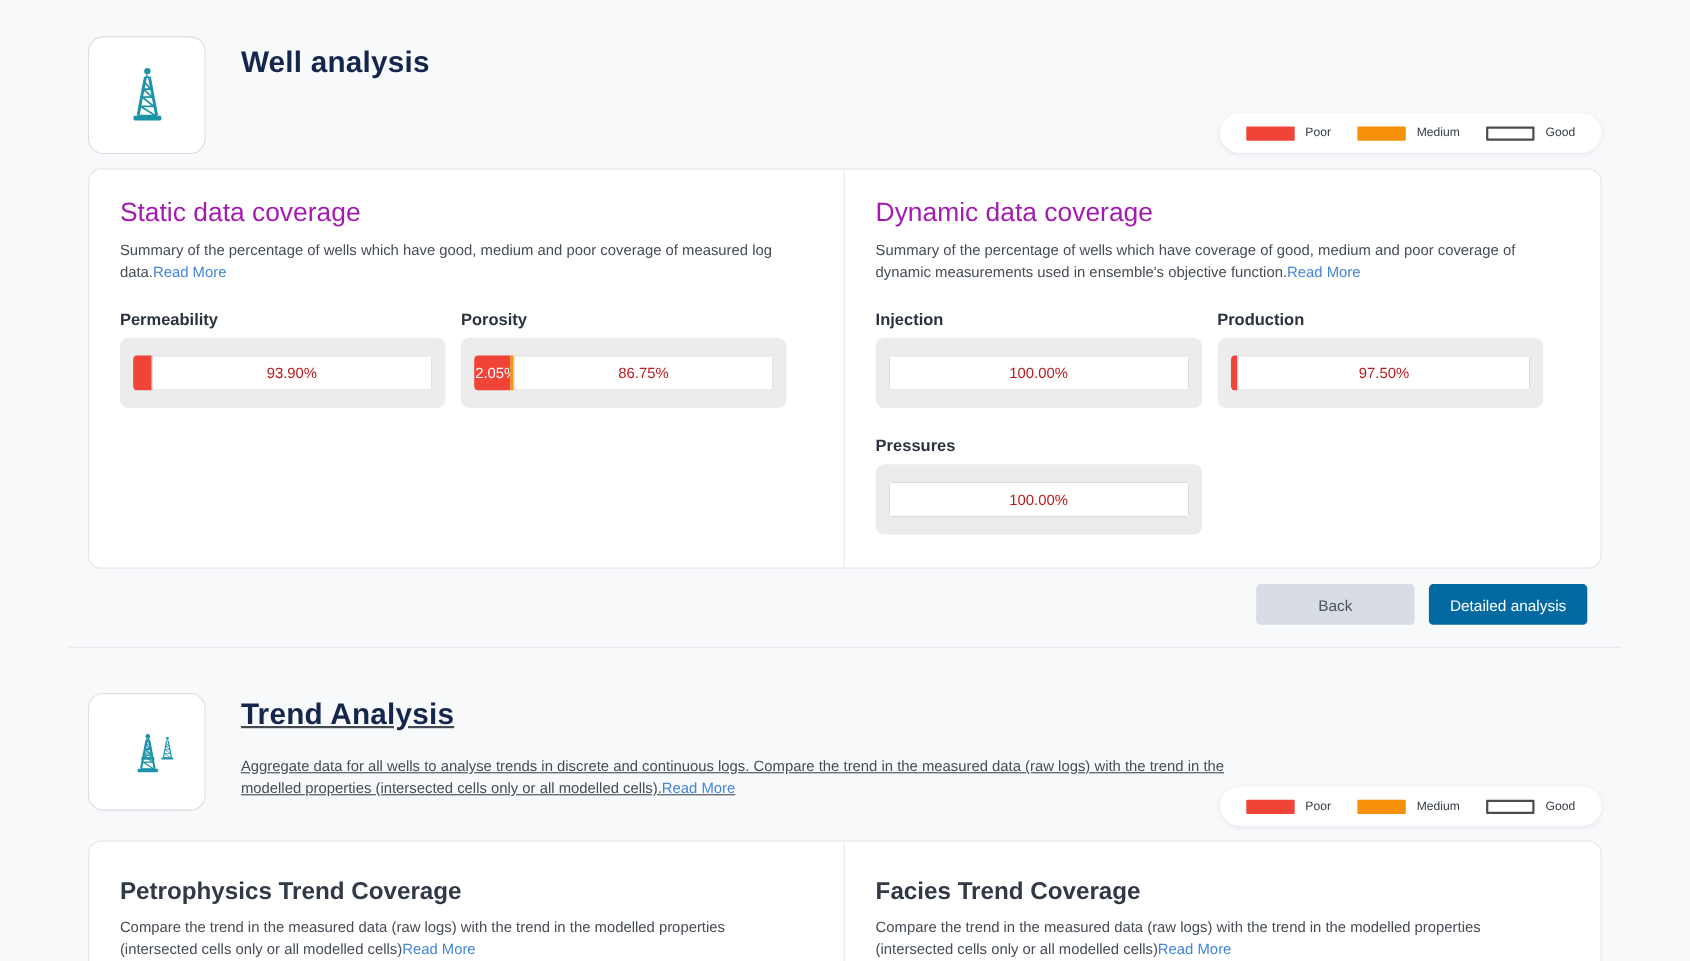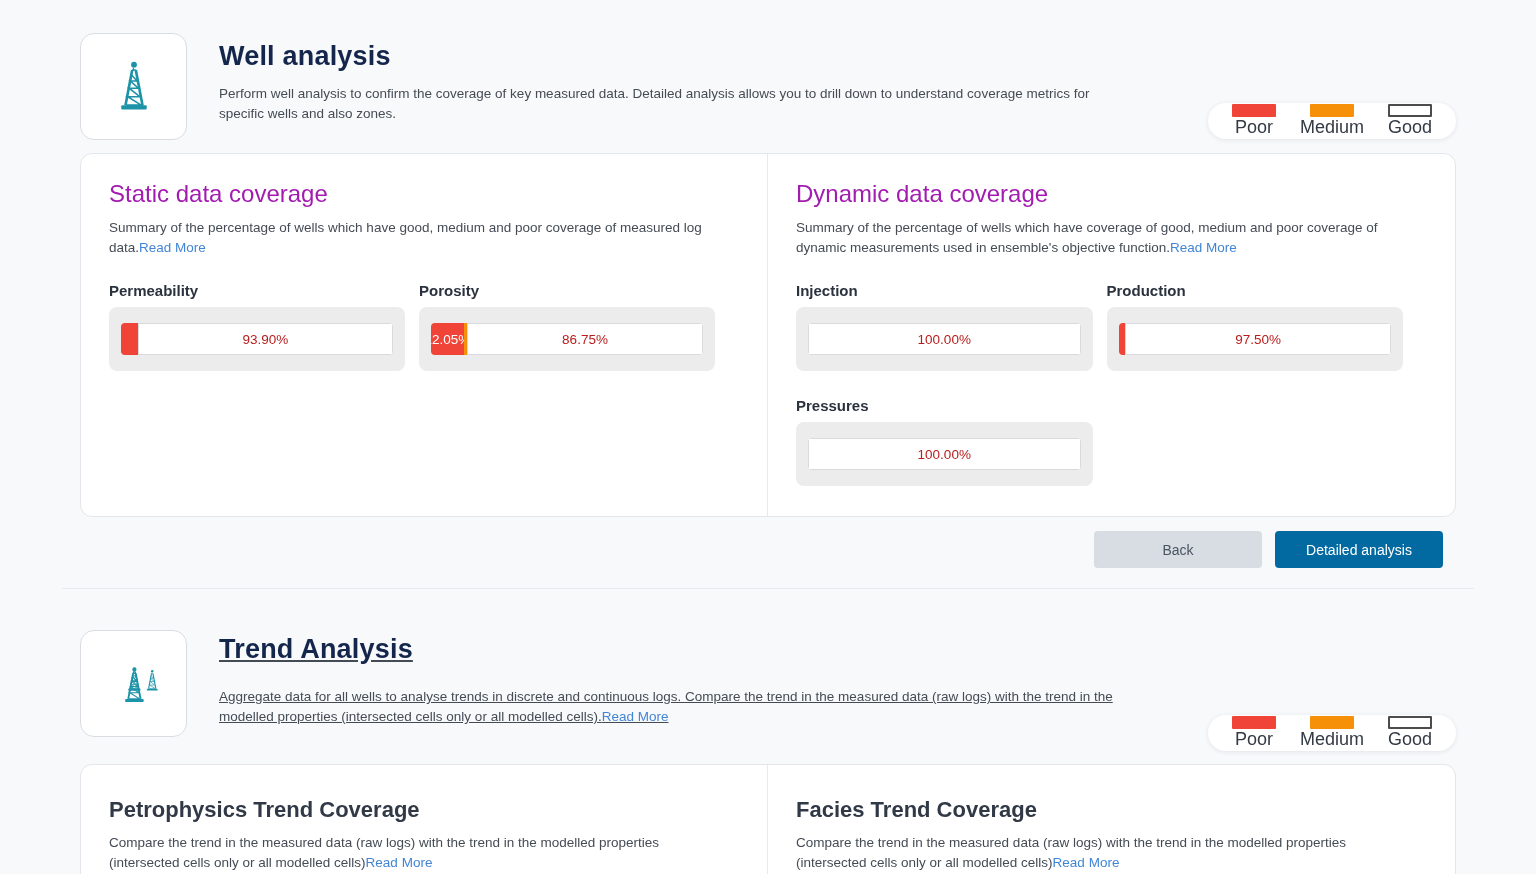--- a/index.html
+++ b/index.html
@@ -13,21 +13,21 @@
     border-radius:14px; display:flex; align-items:center; justify-content:center; flex:0 0 auto; }
   .header-text { margin-left:32px; padding-top:8px; }
   .section-title { font-size:27px; font-weight:bold; color:#14264c; letter-spacing:0.2px; }
   .section-desc { margin-top:12px; font-size:13.5px; line-height:20px; color:#454c55; max-width:915px; }
   .section-desc.wide { max-width:940px; }
   .read-more { color:#4285d6; cursor:pointer; }
 
   .legend { position:absolute; right:0; display:flex; align-items:center; gap:24px;
     background:#fff; border-radius:18px; padding:10px 24px; height:36px;
     box-shadow:0 1px 5px rgba(40,50,70,0.10); }
-  .legend-item { display:flex; align-items:center; gap:0; font-size:18px; color:#333a44;flex-direction:column; }
+  .legend-item { display:flex; align-items:center; gap:10px; font-size:11px; color:#333a44; }
   .swatch { width:44px; height:13px; border-radius:1px; }
   .swatch.poor { background:#f04438; }
   .swatch.medium { background:#f79009; }
   .swatch.good { background:#fff; border:2px solid #4c4c4c; }
 
   
   .card { background:#fff; border:1px solid #e3e6ea; border-radius:12px; margin-top:13px;
     display:grid; grid-template-columns:1fr 1fr; }
   .card .panel { padding:26px 52px 30px 28px; }
   .card .panel.left { border-right:1px solid #e7e9ec; }
@@ -41,21 +41,21 @@
   .track { background:#ececec; border-radius:8px; height:64px; padding:16px 12px; }
   .bar { display:flex; height:32px; border-radius:4px; overflow:hidden; }
   .seg { height:100%; display:flex; align-items:center; justify-content:center;
     font-size:13.5px; white-space:nowrap; overflow:hidden; }
   .seg.poor   { background:#f04438; color:#fff; }
   .seg.medium { background:#f79009; color:#fff; }
   .seg.good   { background:#fff; color:#b91c1c; border:1px solid #d8dadd; flex:1 1 auto; }
 
   
   .btn-row { display:flex; justify-content:flex-end; gap:13px; margin-top:14px; padding-right:13px; }
-  .btn { width:168px; height:37px; border:none; border-radius:4px; font-size:14px;
+  .btn { width:144px; height:37px; border:none; border-radius:4px; font-size:14px;
     font-family:"Liberation Sans", sans-serif; cursor:pointer; }
   .btn.back { background:#d8dde3; color:#4a5462; }
   .btn.primary { background:#0369a1; color:#fff; }
 
   .section-divider { border:none; border-top:1px solid #e8eaee; margin:20px -18px 0; }
   .trend-header { margin-top:41px;text-decoration:underline; }
   .trend-header .header-text { padding-top:4px; }
   .trend-header .section-desc { margin-top:22px; }
 </style>
 </head>
@@ -75,21 +75,20 @@
 <div class="page">
 
   <div class="section-header">
     <div class="icon-box">
       <svg width="58" height="58" viewBox="0 0 48 48">
         <use href="#derrick"></use>
       </svg>
     </div>
     <div class="header-text">
       <div class="section-title">Well analysis</div>
-      <div class="section-desc">Perform well analysis to confirm the coverage of key measured data. Detailed analysis allows you to drill down to understand coverage metrics for specific wells and also zones.</div>
     </div>
     <div class="legend" style="top:70px">
       <div class="legend-item">
         <span class="swatch poor"></span>
         <span>Poor</span>
       </div>
       <div class="legend-item">
         <span class="swatch medium"></span>
         <span>Medium</span>
       </div>

